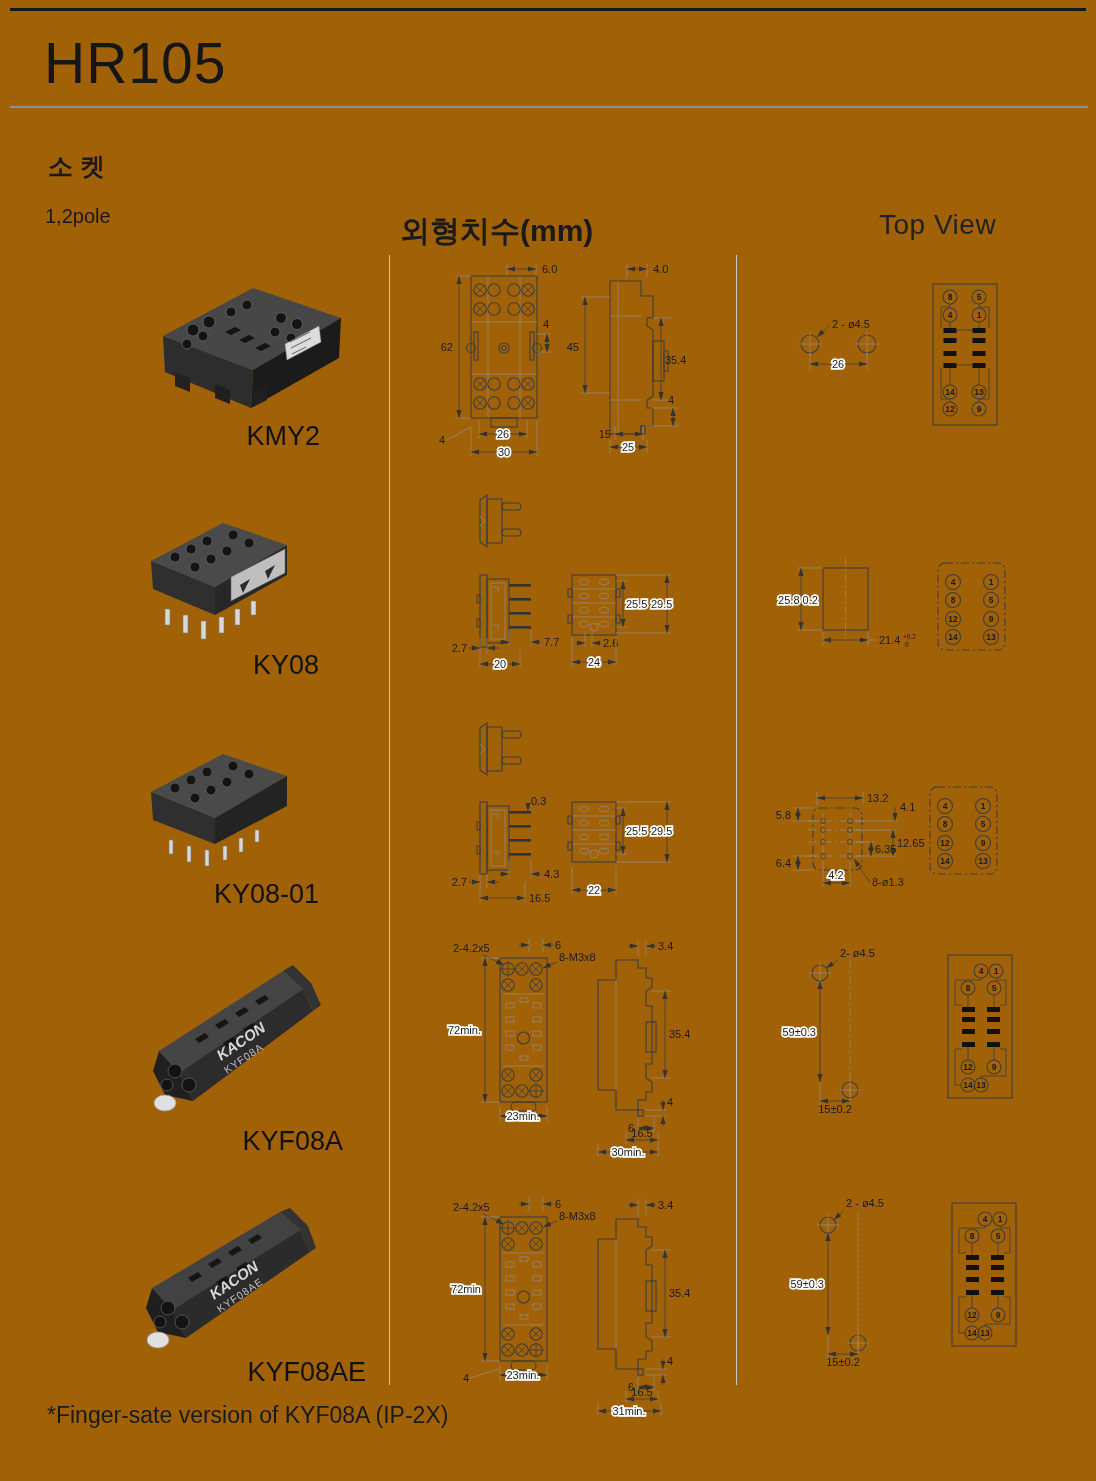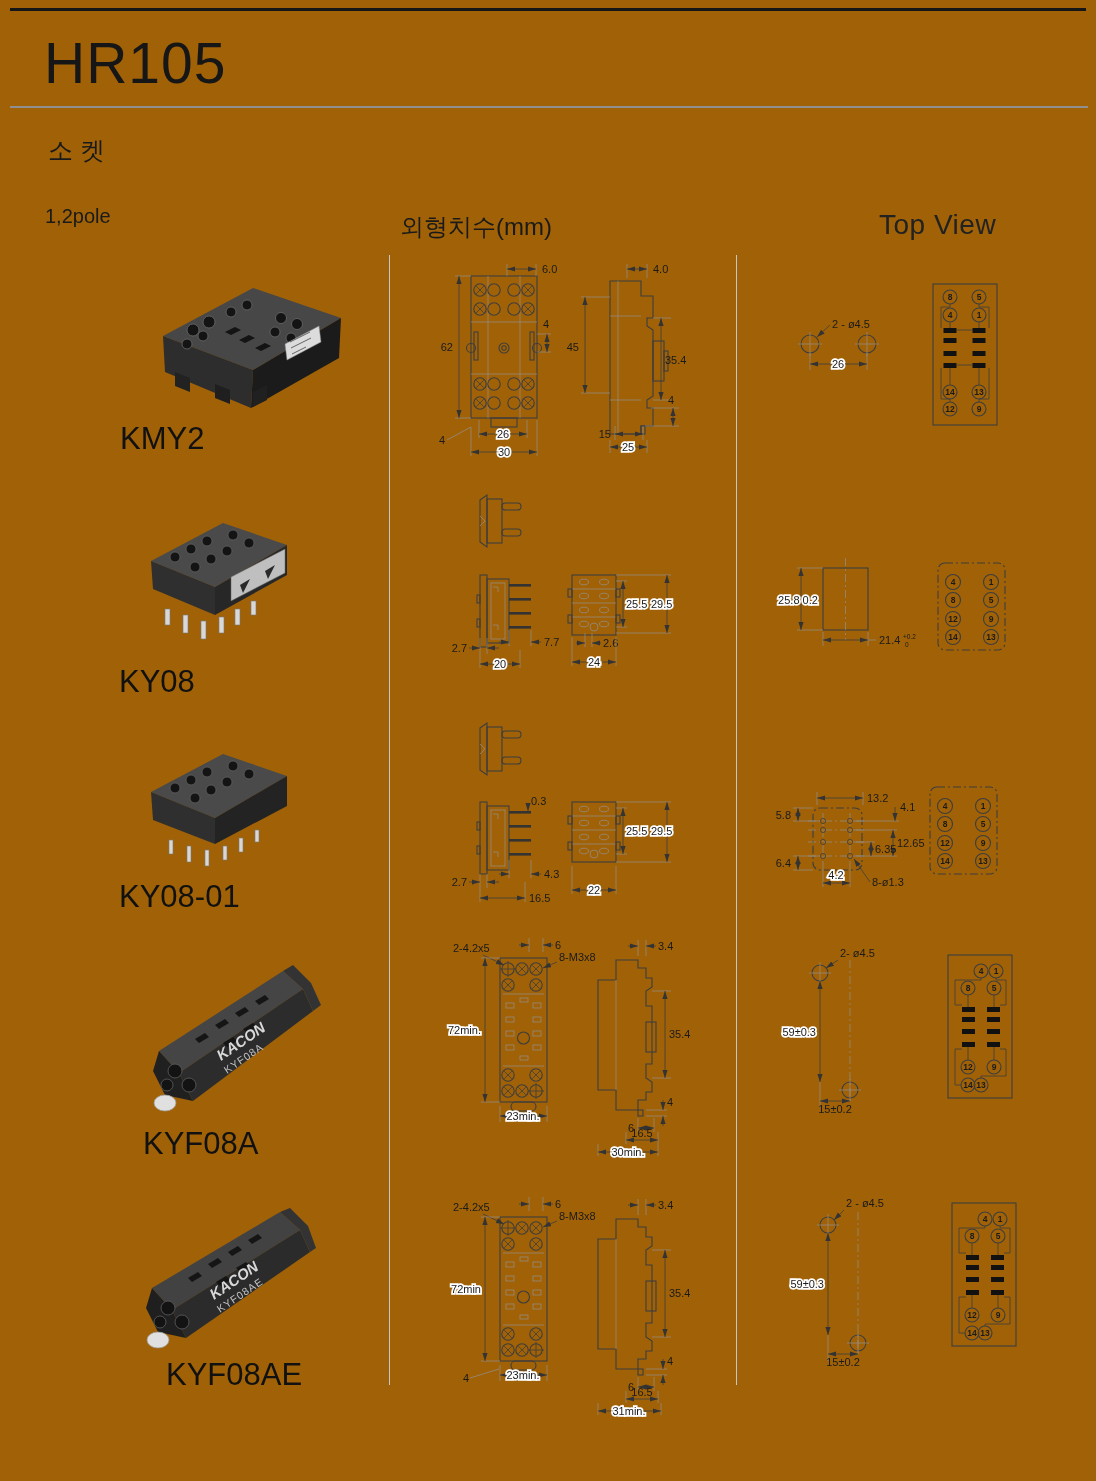--- a/index.html
+++ b/index.html
@@ -2,27 +2,27 @@
 <html><head>
 <meta charset="utf-8">
 <style>
   html,body{margin:0;padding:0;background:#fff}
   .page{position:relative;width:1096px;height:1481px;background:#a16207;overflow:hidden;
         font-family:"Liberation Sans",sans-serif;color:#1a1a1a}
   .abs{position:absolute}
   .topbar{left:10px;top:8px;width:1076px;height:3px;background:#161616}
   .title{left:44px;top:30px;font-size:57px;letter-spacing:1px;color:#161616}
   .rule2{left:10px;top:106px;width:1078px;height:2px;background:#8f8f8f}
-  .sec{left:48px;top:134px;font-size:25px;font-weight:normal}
+  .sec{left:48px;top:150px;font-size:25px;font-weight:bold}
   .pole{left:45px;top:205px;font-size:20px}
-  .hdr-dims{left:400px;top:211px;font-size:24px;font-weight:normal}
+  .hdr-dims{left:400px;top:211px;font-size:30px;font-weight:bold}
   .hdr-top{left:879px;top:209px;font-size:28px;letter-spacing:.5px;color:#222}
   .vline{top:255px;height:1130px;width:1px;background:#c6c6c6}
   .v1{left:389px}.v2{left:736px}
-  .plabel{font-size:31px;text-align:left;color:#111;width:200px}
+  .plabel{font-size:27px;text-align:right;color:#111;width:200px}
   .footnote{left:47px;top:1402px;font-size:23px}
   svg.abs{overflow:visible}
   svg text{font-family:"Liberation Sans",sans-serif;font-size:11px;fill:#1a1a1a;stroke:none}
   .halo{paint-order:stroke;stroke:#fff;stroke-width:3.5px}
   .m{text-anchor:middle}.e{text-anchor:end}
   .pn{font-size:8.5px;font-weight:700;text-anchor:middle}
   .tol{font-size:6.5px}
   .brand{font-size:15px;font-style:italic;font-weight:bold;fill:#d8d8d8}
   .brand2{font-size:10.5px;fill:#c4c4c4;letter-spacing:1px}
   .ln{fill:none;stroke:#3d3d3d;stroke-width:1.1}
@@ -357,21 +357,21 @@
     </g>
     <g fill="#d8d8d8" stroke="#777" stroke-width=".6">
       <rect x="30" y="104" width="5" height="16"></rect>
         <rect x="48" y="110" width="5" height="18"></rect>
       <rect x="66" y="116" width="5" height="18"></rect>
         <rect x="84" y="112" width="5" height="16"></rect>
       <rect x="100" y="104" width="5" height="16"></rect>
         <rect x="116" y="96" width="5" height="14"></rect>
     </g>
   </svg>
-  <div class="abs plabel" style="left:119px;top:664px">KY08</div>
+  <div class="abs plabel" style="left:119px;top:650px">KY08</div>
 
   <svg class="abs" style="left:395px;top:480px" width="345" height="200" viewBox="0 0 345 200">
     <use href="#clip" x="85" y="15"></use>
     <use href="#sv8" x="85" y="95"></use>
     <text class="e" x="72" y="172">2.7</text>
     <line class="lt" x1="85" y1="158" x2="85" y2="174"></line>
       <line class="lt" x1="92" y1="158" x2="92" y2="174"></line>
     <line class="dm" x1="74" y1="168" x2="85" y2="168" marker-end="url(#ar)"></line>
     <line class="dm" x1="104" y1="168" x2="92" y2="168" marker-end="url(#ar)"></line>
     <line class="lt" x1="114" y1="150" x2="114" y2="166"></line>
@@ -735,13 +735,14 @@
     <text class="pn" x="240" y="37">4</text>
     <text class="pn" x="255" y="37">1</text>
     <text class="pn" x="227" y="54">8</text>
     <text class="pn" x="253" y="54">5</text>
     <text class="pn" x="227" y="133">12</text>
     <text class="pn" x="253" y="133">9</text>
     <text class="pn" x="227" y="151">14</text>
     <text class="pn" x="240" y="151">13</text>
   </svg>
 
+  <div class="abs footnote">*Finger-sate version of KYF08A (IP-2X)</div>
 </div>
 
 </body></html>

